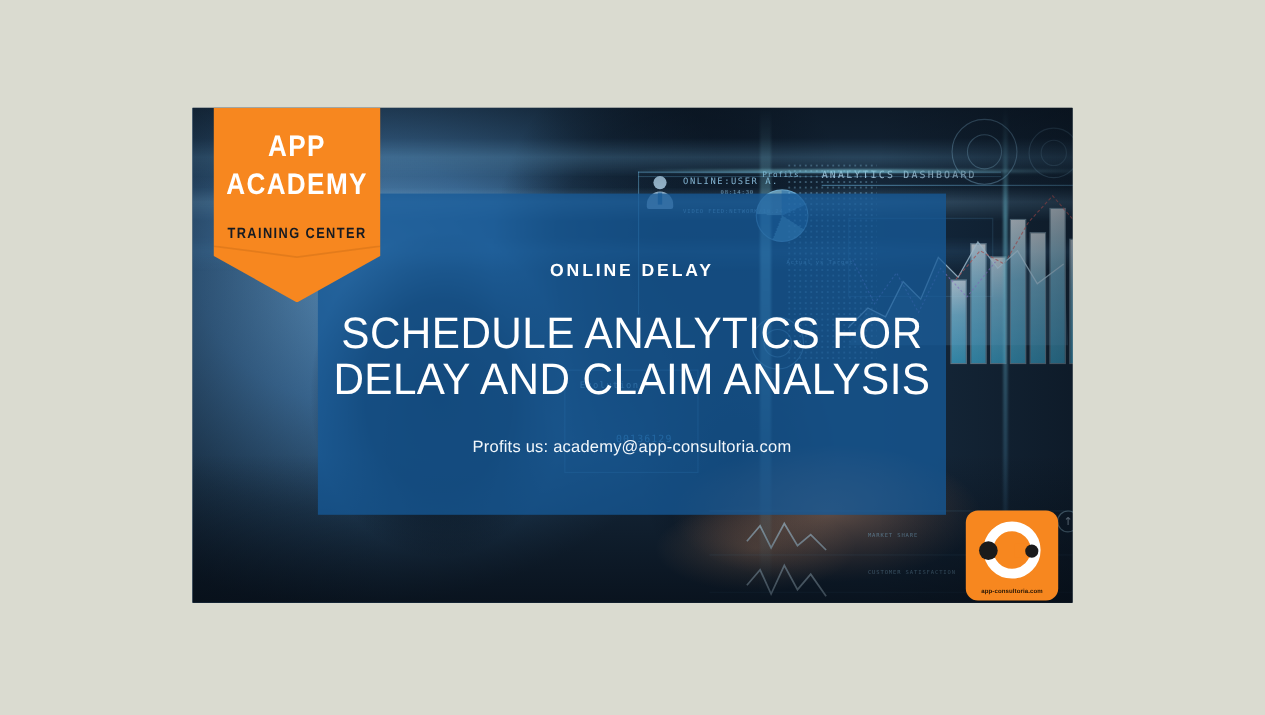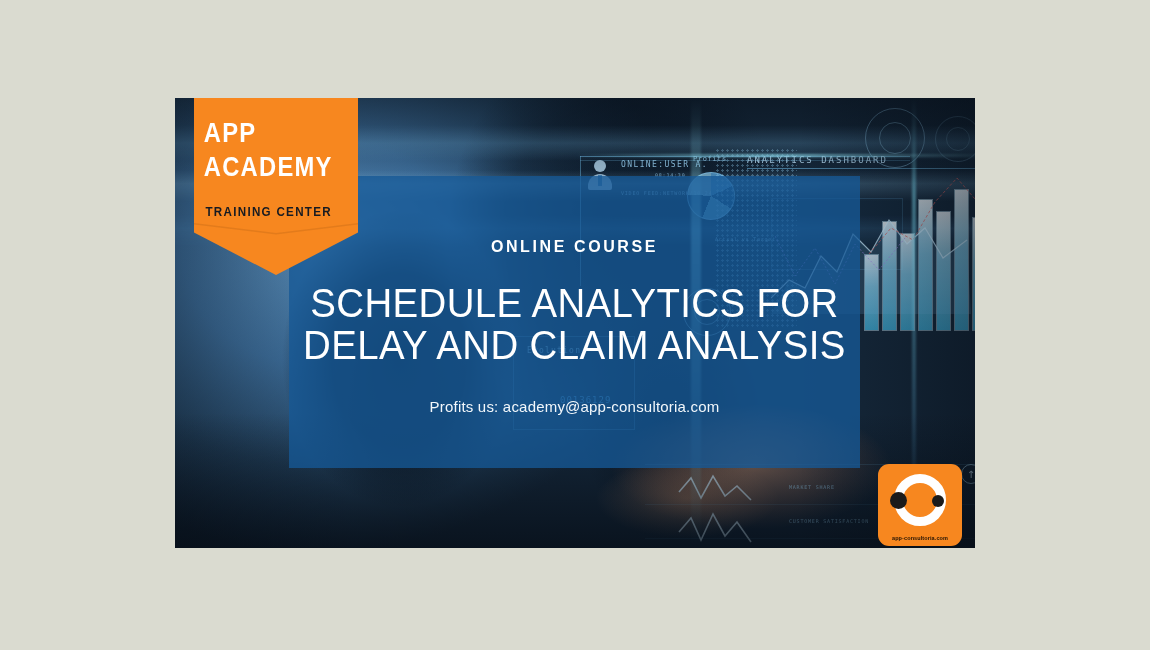--- a/index.html
+++ b/index.html
@@ -181,24 +181,25 @@
     position: absolute;
     stroke: rgba(205,235,252,.8);
     fill: none;
   }
 
   
   #ribbon {
     position: absolute;
     left: 19px;
     top: 0;
-    width: 164px;
+    width: 152px;
     height: 177px;
     background: #f7871f;
     clip-path: polygon(0 0, 100% 0, 100% 76%, 50% 100%, 0 76%);
+    text-align: center;
     z-index: 6;
   }
   #ribbon .inner-chev {
     position: absolute;
     left: 0; bottom: 36px;
     width: 100%; height: 16px;
     clip-path: polygon(0 0, 50% 62%, 100% 0, 100% 10%, 50% 72%, 0 10%);
     background: rgba(140,72,10,.18);
   }
   .ribbon-title {
@@ -390,21 +391,21 @@
       <div class="hud-arrowbtn" style="left:786px; top:366px;">↑</div>
 
       <div class="glow-beam" style="left:516px; top:0; width:10px; height:450px; background:linear-gradient(180deg, rgba(140,230,255,0) 0%, rgba(150,235,255,.55) 30%, rgba(140,230,255,.15) 80%, rgba(140,230,255,0) 100%);"></div>
       <div class="glow-beam" style="left:737px; top:0; width:4px;  height:450px; background:linear-gradient(180deg, rgba(110,220,255,0) 0%, rgba(130,230,255,.60) 22%, rgba(110,200,255,.2) 78%, rgba(110,200,255,0) 100%);"></div>
       <div class="glow-beam" style="left:400px; top:56px; width:440px; height:3px;"></div>
     </div>
 
     <div class="bg-layer bg-vignette"></div>
 
     <div id="card">
-      <div class="kicker">ONLINE COURSE</div>
+      <div class="kicker">ONLINE DELAY</div>
       <div class="headline">SCHEDULE ANALYTICS FOR</div>
       <div class="headline" style="margin-top:0;">DELAY AND CLAIM ANALYSIS</div>
       <div class="contact">Profits us: academy@app-consultoria.com</div>
     </div>
 
     <div id="ribbon">
       <div class="ribbon-title line1">APP</div>
       <div class="ribbon-title">ACADEMY</div>
       <div class="ribbon-sub">TRAINING CENTER</div>
       <div class="inner-chev"></div>

